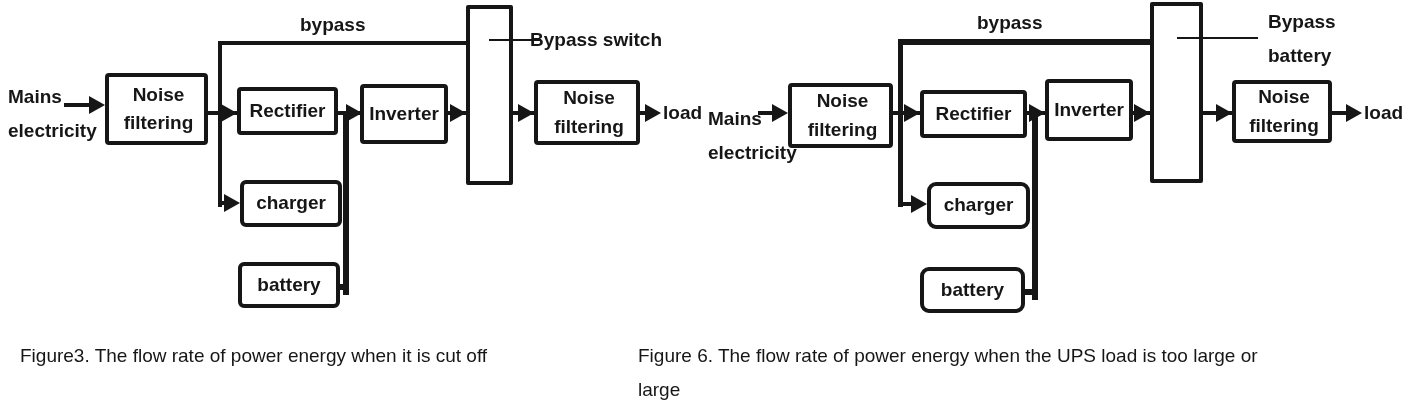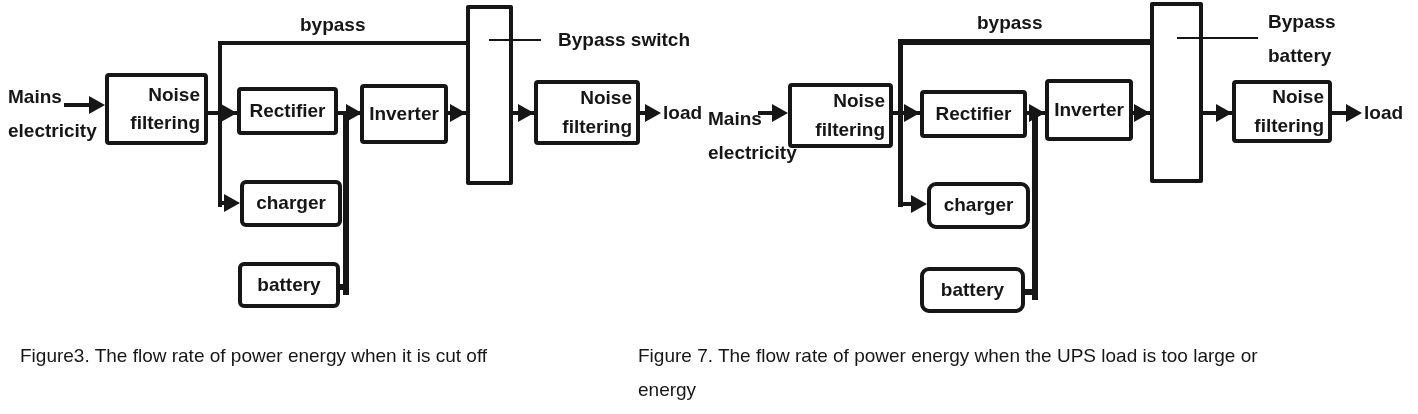--- a/index.html
+++ b/index.html
@@ -9,21 +9,21 @@
     position: relative; width: 1418px; height: 414px;
     background: var(--bg); overflow: hidden;
     font-family: "Liberation Sans", sans-serif; color: var(--ink);
   }
   .box {
     position: absolute; background: var(--bg);
     border: 4px solid var(--ink); border-radius: 4px;
     display: flex; align-items: center; justify-content: center;
     text-align: center; font-weight: 700; font-size: 19px; line-height: 1.5;
   }
-  .box.left-text { justify-content: flex-start; text-align: right; padding-left: 8px; padding-right: 4px; }
+  .box.left-text { justify-content: flex-start; text-align: center; padding-left: 8px; padding-right: 4px; }
   .box.round { border-radius: 9px; }
   .tallbox { position: absolute; background: var(--bg); border: 4px solid var(--ink); border-radius: 2px; }
   .ln { position: absolute; background: var(--ink); }
   .thin { height: 2px; }
   .arr {
     position: absolute; width: 0; height: 0;
     border-top: 9px solid transparent; border-bottom: 9px solid transparent;
     border-left: 16px solid var(--ink);
   }
   .lbl { position: absolute; font-weight: 700; font-size: 19px; white-space: nowrap; line-height: 1.2; }
@@ -66,21 +66,21 @@
     <div class="box" style="left:240px; top:180px; width:102px; height:47px; border-radius:6px;">charger</div>
     <div class="box" style="left:238px; top:262px; width:102px; height:46px; border-radius:6px;">battery</div>
 
     <div class="box" style="left:360px; top:84px; width:88px; height:60px;">Inverter</div>
 
     <div class="ln" style="left:448px; top:111px; width:18px; height:4px;"></div>
     <div class="arr" style="left:450px; top:104px;"></div>
 
     <div class="tallbox" style="left:466px; top:5px; width:47px; height:180px;"></div>
     <div class="ln thin" style="left:489px; top:39px; width:52px;"></div>
-    <div class="lbl" style="left:558px; top:29px;">Bypass switch</div>
+    <div class="lbl" style="left:530px; top:29px;">Bypass switch</div>
 
     <div class="ln" style="left:513px; top:111px; width:21px; height:4px;"></div>
     <div class="arr" style="left:518px; top:104px;"></div>
 
     <div class="box left-text" style="left:534px; top:80px; width:106px; height:65px;">Noise filtering</div>
 
     <div class="ln" style="left:640px; top:111px; width:10px; height:4px;"></div>
     <div class="arr" style="left:645px; top:104px;"></div>
     <div class="lbl" style="left:663px; top:102px;">load</div>
 
@@ -132,17 +132,17 @@
 
     <div class="ln" style="left:1203px; top:111px; width:29px; height:4px;"></div>
     <div class="arr" style="left:1216px; top:104px;"></div>
 
     <div class="box left-text" style="left:1232px; top:80px; width:100px; height:63px;">Noise filtering</div>
 
     <div class="ln" style="left:1332px; top:111px; width:16px; height:4px;"></div>
     <div class="arr" style="left:1346px; top:104px;"></div>
     <div class="lbl" style="left:1364px; top:102px;">load</div>
 
-    <div class="cap" style="left:638px; top:345px;">Figure 7. The flow rate of power energy when the UPS load is too large or</div>
-    <div class="cap" style="left:638px; top:379px;">energy</div>
+    <div class="cap" style="left:638px; top:345px;">Figure 6. The flow rate of power energy when the UPS load is too large or</div>
+    <div class="cap" style="left:638px; top:379px;">large</div>
   </section>
 
 </div>
 
 </body></html>

